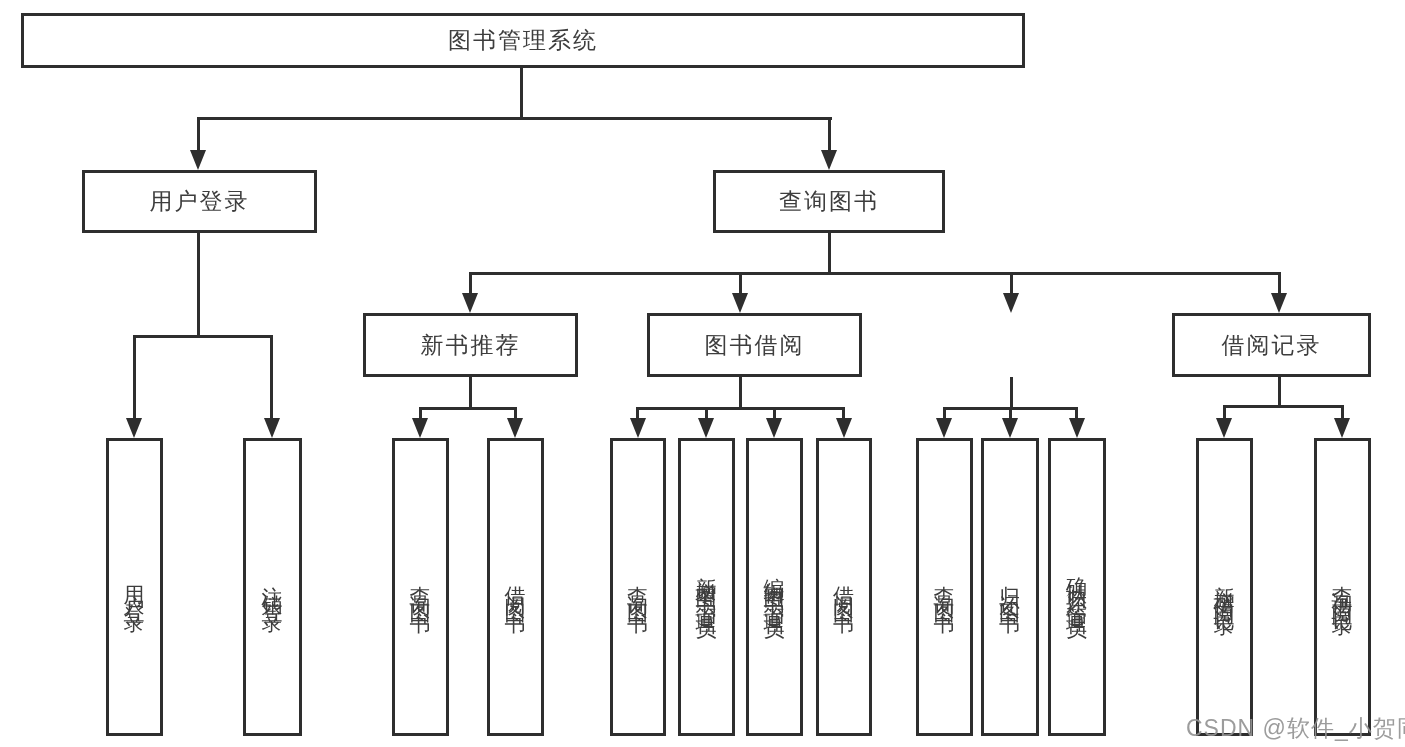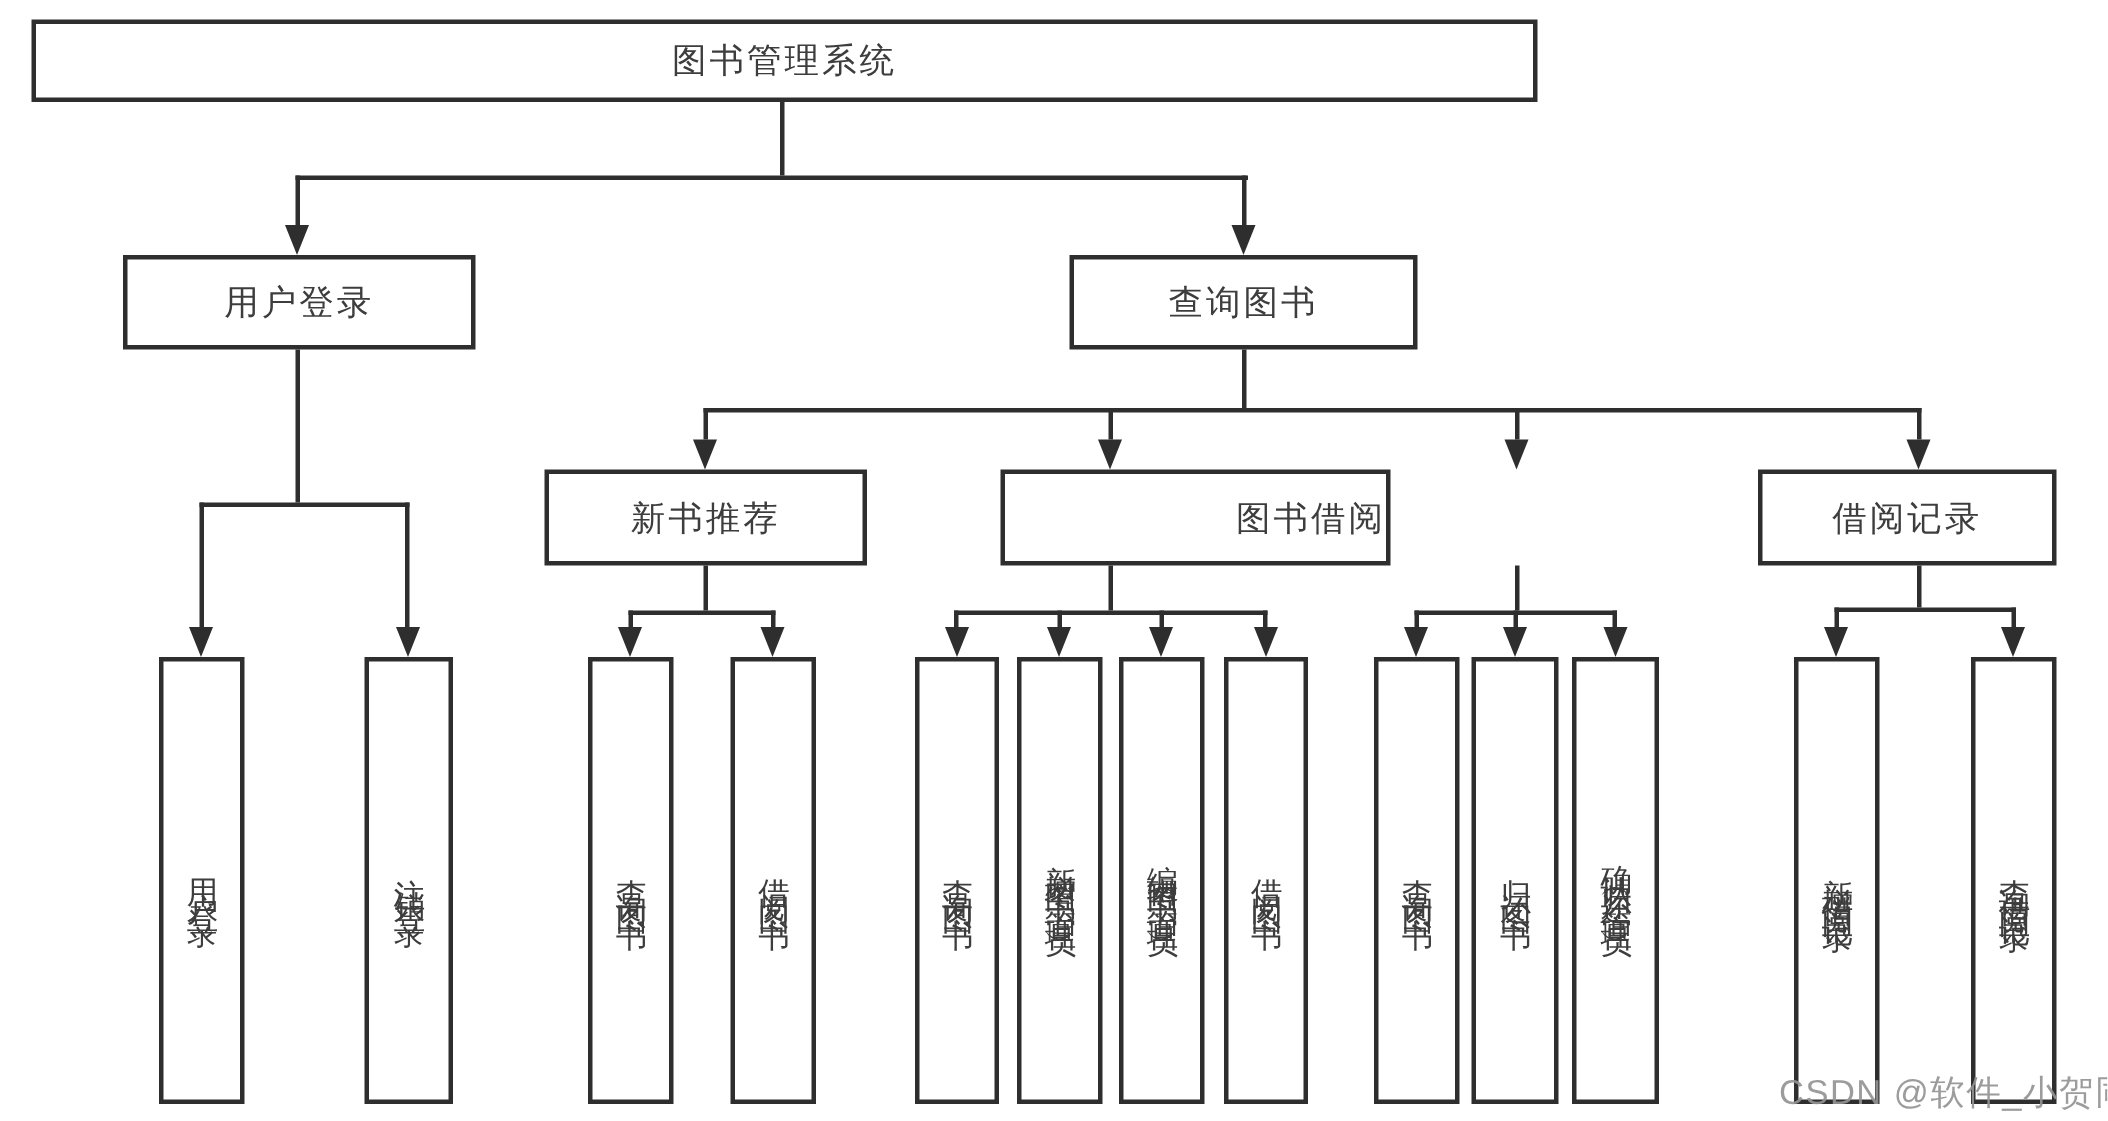--- a/index.html
+++ b/index.html
@@ -89,21 +89,21 @@
   <div class="vline" style="left:739px;top:272px;height:21px;"></div>
   <div class="arrow" style="left:732px;top:293px;"></div>
   <div class="vline" style="left:1010px;top:272px;height:21px;"></div>
   <div class="arrow" style="left:1003px;top:293px;"></div>
   <div class="vline" style="left:1278px;top:272px;height:21px;"></div>
   <div class="arrow" style="left:1271px;top:293px;"></div>
 
   <div class="node" style="left:363px;top:313px;width:215px;height:64px;">
     <span>新书推荐</span>
   </div>
-  <div class="node" style="left:667px;top:313px;width:260px;height:64px;justify-content:flex-end;">
+  <div class="node" style="left:647px;top:313px;width:215px;height:64px;">
     <span>图书借阅</span>
   </div>
   <div class="node" style="left:1172px;top:313px;width:199px;height:64px;">
     <span>借阅记录</span>
   </div>
 
   <div class="vline" style="left:469px;top:377px;height:30px;"></div>
   <div class="hline" style="left:419px;top:407px;width:98px;"></div>
   <div class="vline" style="left:419px;top:407px;height:11px;"></div>
   <div class="arrow" style="left:412px;top:418px;"></div>

